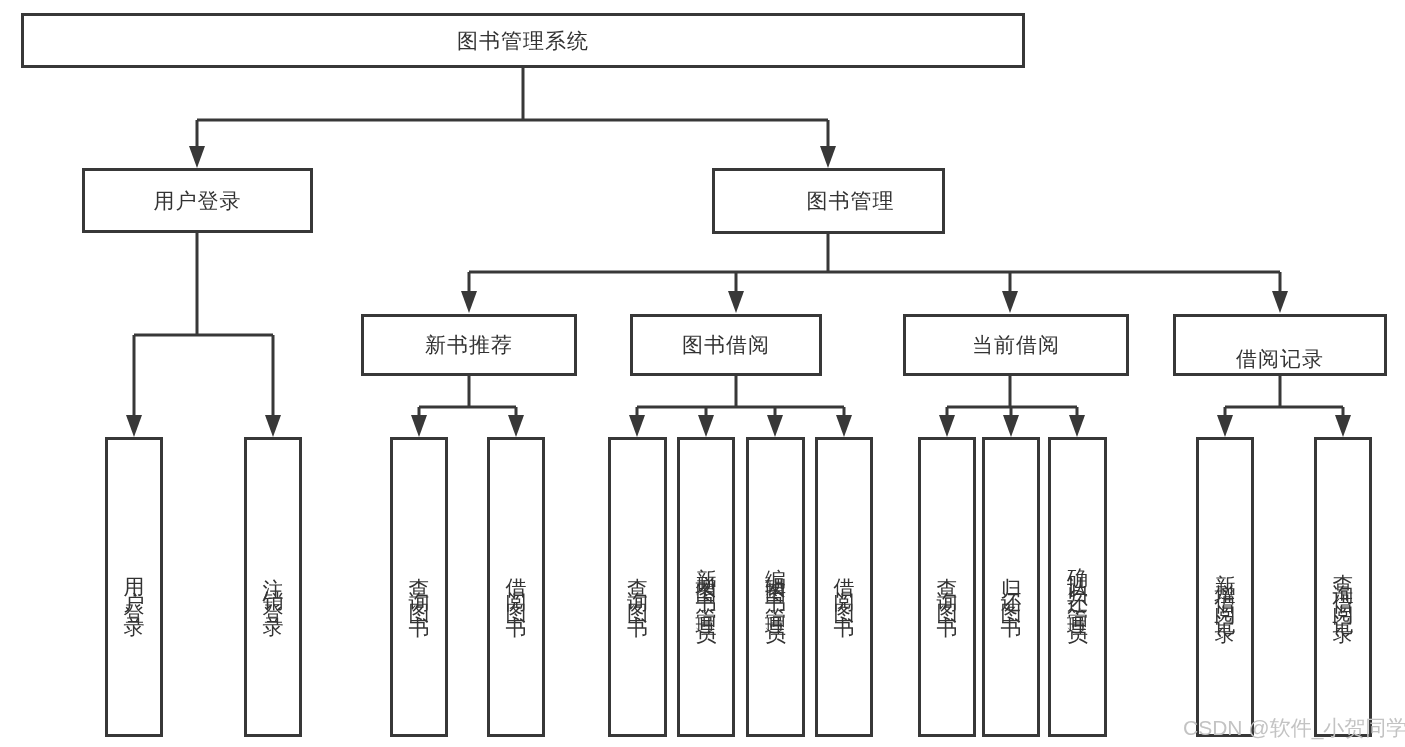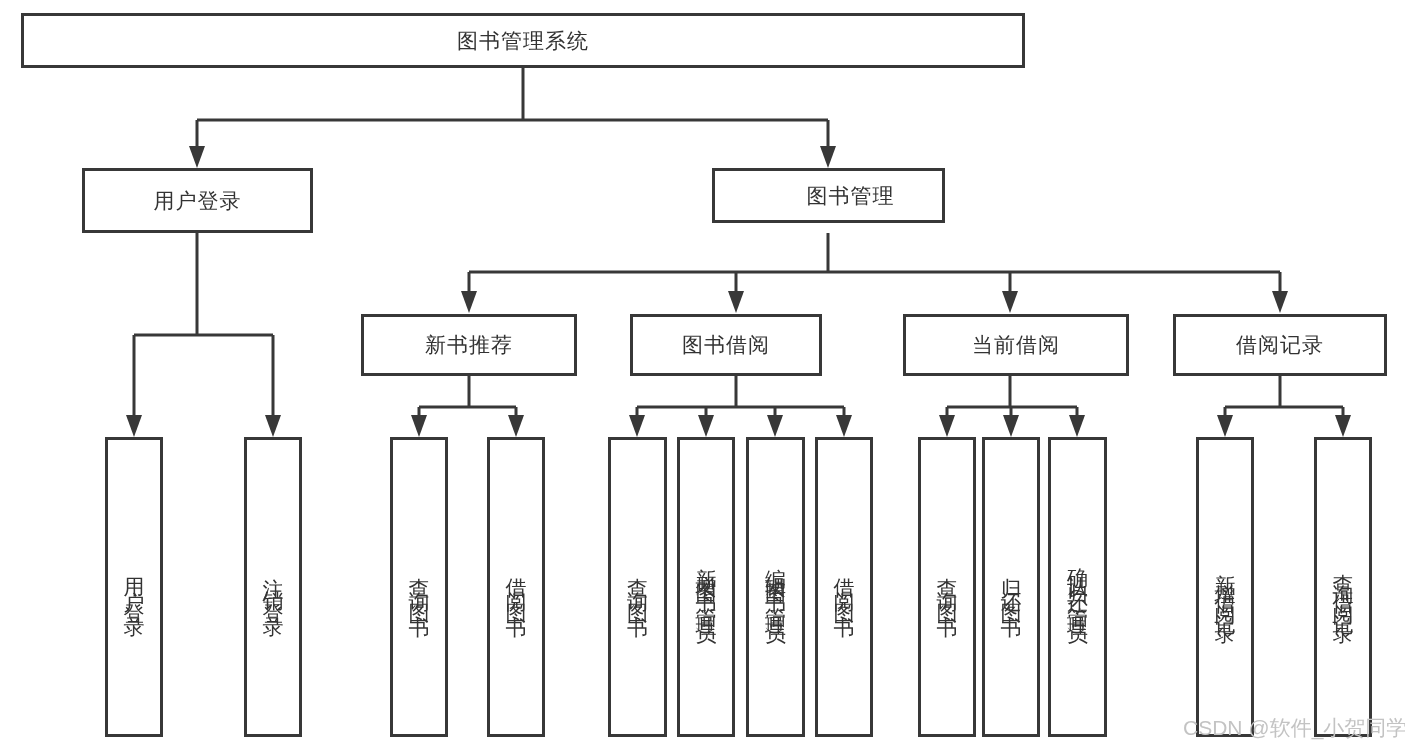--- a/index.html
+++ b/index.html
@@ -74,34 +74,34 @@
     </g>
   </svg>
 
   <div class="node" style="left:21px;top:13px;width:1004px;height:55px;">
     <span class="hl">图书管理系统</span>
   </div>
 
   <div class="node" style="left:82px;top:168px;width:231px;height:65px;">
     <span class="hl">用户登录</span>
   </div>
-  <div class="node" style="left:712px;top:168px;width:233px;height:55px;padding-left:44px;">
+  <div class="node" style="left:712px;top:168px;width:233px;height:66px;padding-left:44px;">
     <span class="hl">图书管理</span>
   </div>
 
   <div class="node" style="left:361px;top:314px;width:216px;height:62px;">
     <span class="hl">新书推荐</span>
   </div>
   <div class="node" style="left:630px;top:314px;width:192px;height:62px;">
     <span class="hl">图书借阅</span>
   </div>
   <div class="node" style="left:903px;top:314px;width:226px;height:62px;">
     <span class="hl">当前借阅</span>
   </div>
-  <div class="node" style="left:1173px;top:314px;width:214px;height:62px;">
+  <div class="node" style="left:1173px;top:314px;width:214px;height:62px;align-items:flex-end;">
     <span class="hl">借阅记录</span>
   </div>
 
   <div class="node leaf" style="left:105px;top:437px;width:58px;height:300px;">
     <span class="v-label">用户登录</span>
   </div>
   <div class="node leaf" style="left:244px;top:437px;width:58px;height:300px;">
     <span class="v-label">注销登录</span>
   </div>
 

